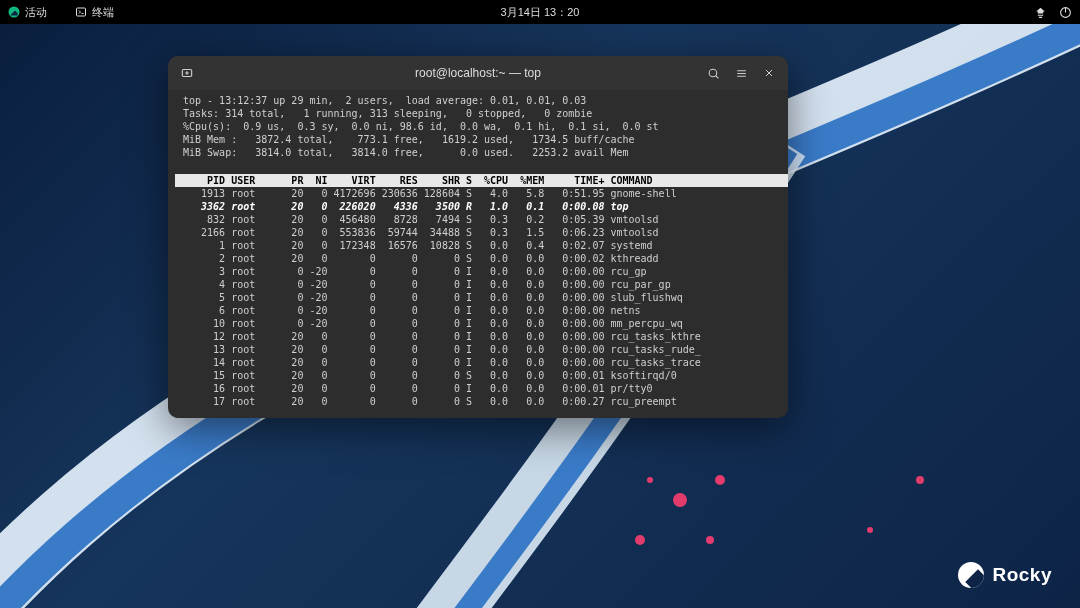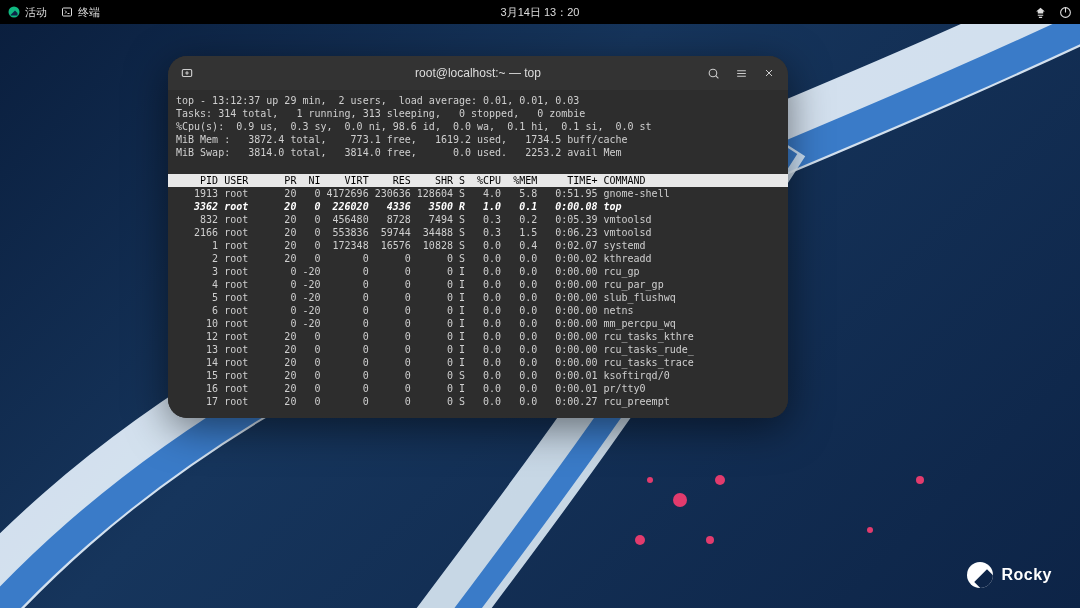--- a/index.html
+++ b/index.html
@@ -22,21 +22,21 @@
   position: relative;
   z-index: 10;
   height: 24px;
   background: #000;
   color: #ddd;
   display: flex;
   align-items: center;
   font-size: 11px;
   padding: 0 8px;
 }
-.topbar-left { display: flex; align-items: center; gap: 14px; font-family: Liberation Mono, monospace; }
+.topbar-left { display: flex; align-items: center; gap: 28px; font-family: Liberation Mono, monospace; }
 .topbar-left .app-item { display: flex; align-items: center; gap: 5px; cursor: pointer; }
 .topbar-center { position: absolute; left: 50%; transform: translateX(-50%); }
 .topbar-right { margin-left: auto; display: flex; align-items: center; gap: 12px; }
 .icon { display: inline-flex; align-items: center; justify-content: center; }
 .logo-rocky {
   position: absolute;
   right: 28px;
   bottom: 20px;
   z-index: 1;
   display: flex;
@@ -44,29 +44,29 @@
   gap: 8px;
   color: #fff;
 }
 .logo-rocky .glyph {
   width: 26px; height: 26px; border-radius: 50%; background: #fff; position: relative; overflow: hidden;
 }
 .logo-rocky .glyph::after {
   content: ""; position: absolute; width: 18px; height: 18px; transform: rotate(45deg);
   background: #0d2447; left: 11px; top: 11px;
 }
-.logo-rocky .txt { font-size: 16px; font-weight: 600; letter-spacing: .5px; }
+.logo-rocky .txt { font-size: 19px; font-weight: 600; letter-spacing: .5px; }
 .terminal-window {
   position: absolute;
   left: 168px;
   top: 56px;
   width: 620px;
   z-index: 5;
   background: #2d2d2d;
-  border-radius: 19px;
+  border-radius: 10px;
   box-shadow: 0 10px 40px rgba(0,0,0,0.5);
   overflow: hidden;
 }
 .titlebar {
   height: 34px;
   background: #333;
   display: flex;
   align-items: center;
   padding: 0 6px;
   position: relative;
@@ -79,25 +79,26 @@
 .tb-title { position: absolute; left: 50%; transform: translateX(-50%); color: #ddd; font-size: 12px; }
 .tb-right { margin-left: auto; display: flex; gap: 2px; }
 .term-body {
   background: #2d2d2d;
   color: #cfcfcf;
   font-family: "DejaVu Sans Mono", "Menlo", monospace;
   font-size: 10px;
   line-height: 1.3;
   padding: 4px 8px 10px 8px;
   white-space: pre;
+  margin-left: 7px;
 }
 .term-body .hdr-row {
   background: #e8e8e8;
   color: #000;
-  font-weight: normal;
+  font-weight: bold;
   display: block;
   margin: 2px -8px 0 -8px;
   padding: 0 8px;
 }
 .term-body .row { display: block; }
 .term-body .bold-row { font-weight: bold; color: #fff; font-style: italic; }
 </style>
 </head>
 <body>
 

